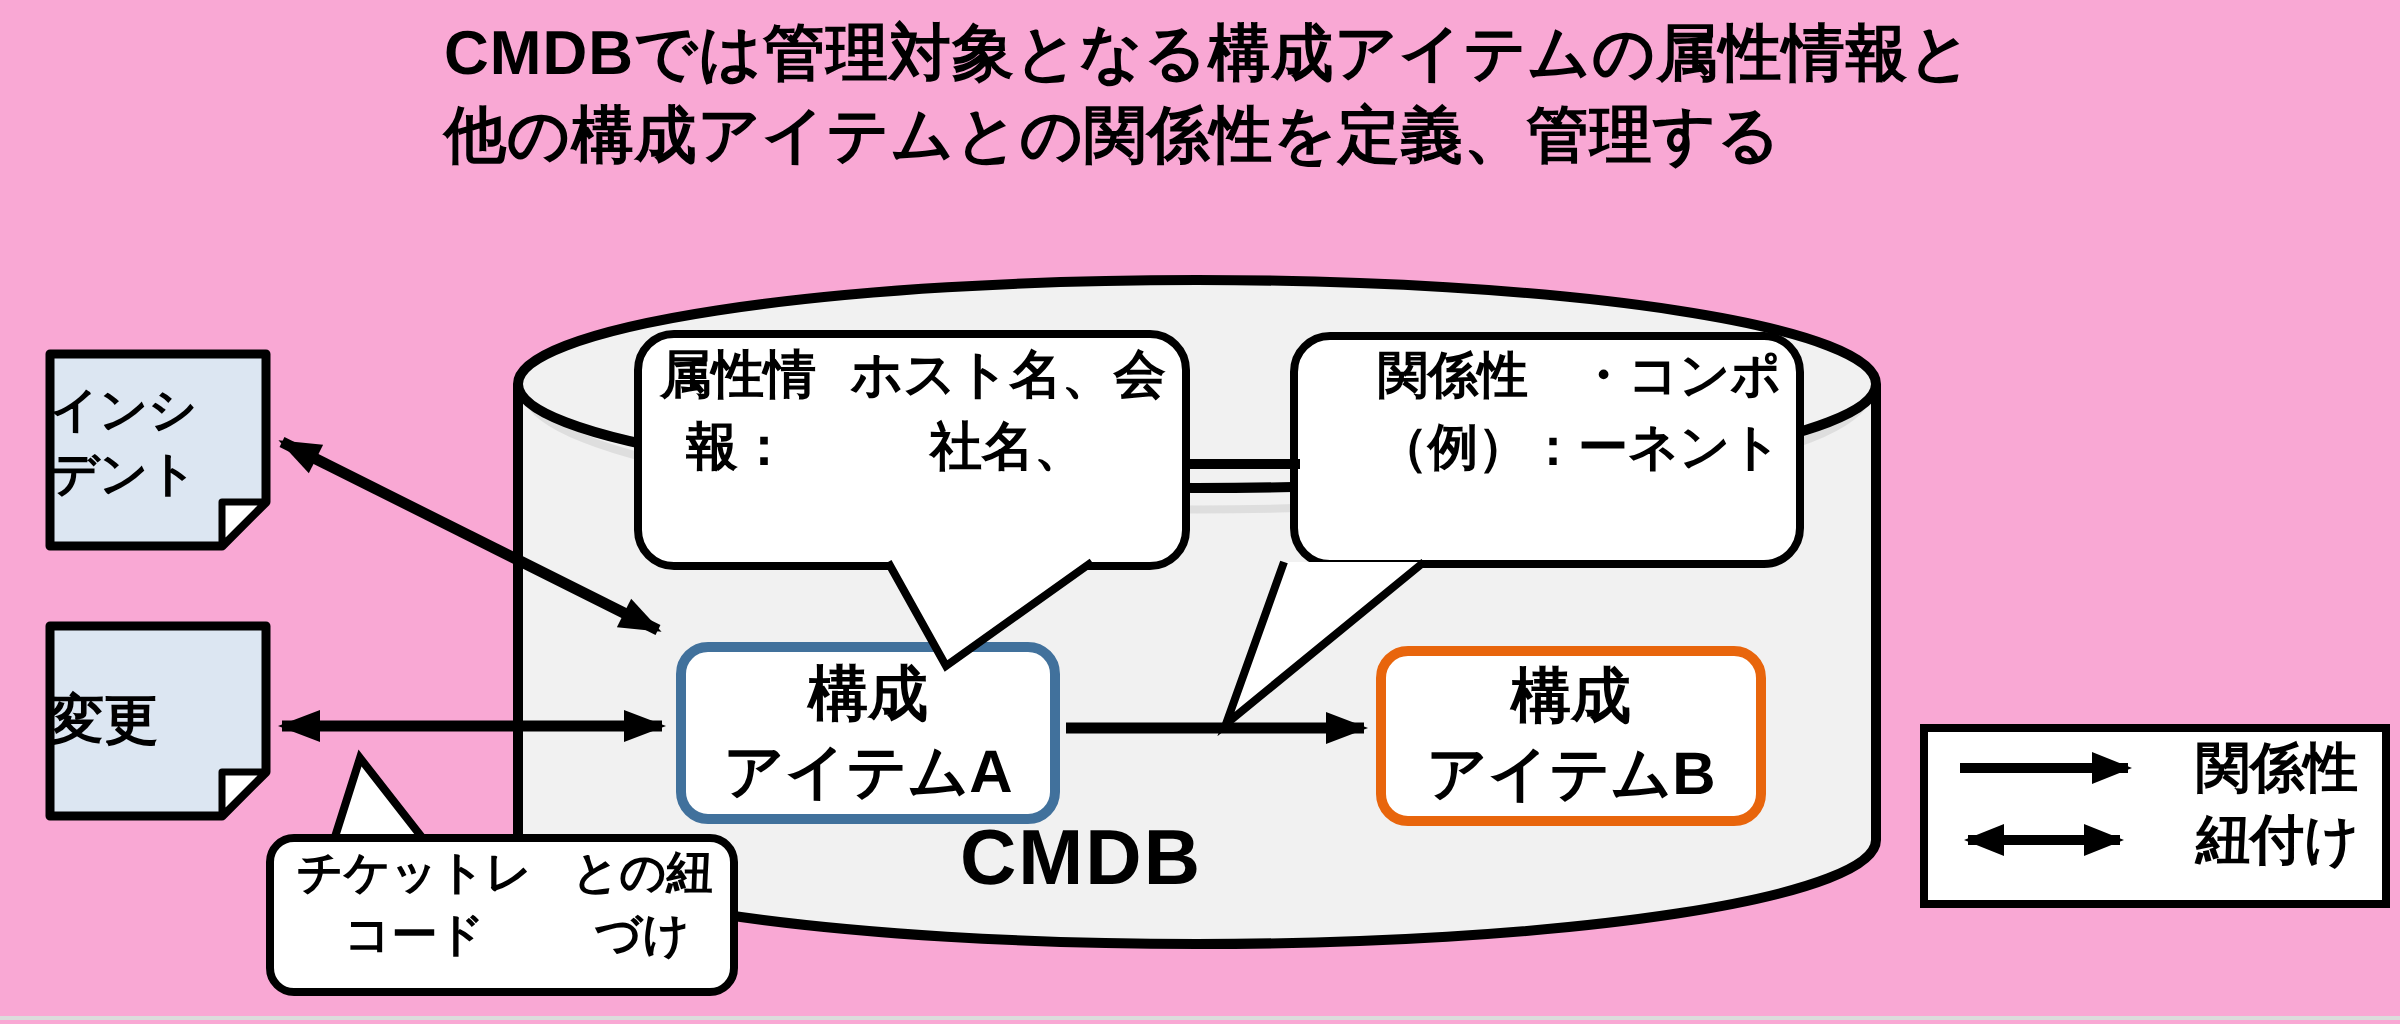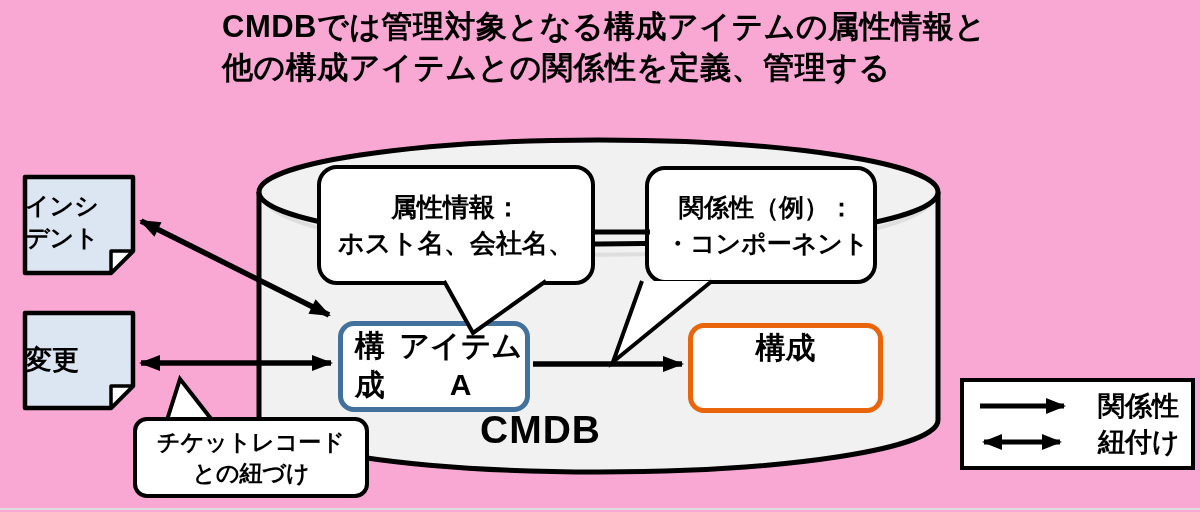--- a/index.html
+++ b/index.html
@@ -7,45 +7,45 @@
     position:relative;width:1200px;height:512px;background:#f9a8d4;overflow:hidden;
     font-family:"Liberation Sans","DejaVu Sans",sans-serif;font-weight:700;color:#000;
   }
   .abs{position:absolute;}
   svg{display:block;}
   
   #title{left:222px;top:6px;font-size:31px;line-height:41px;letter-spacing:0.5px;white-space:nowrap;}
   
   .callout{
     background:#fff;border:4px solid var(--line,#000);border-radius:20px;
-    display:flex;flex-direction:column;justify-content:center;text-align:center;
+    display:flex;flex-direction:row;justify-content:center;text-align:center;
     box-sizing:border-box;z-index:3;
   }
   #callout-attr{left:317px;top:165px;width:278px;height:120px;font-size:26px;line-height:36px;}
-  #callout-rel{left:645px;top:166px;width:232px;height:118px;font-size:25px;line-height:36px;text-align:left;padding-left:16px;}
+  #callout-rel{left:645px;top:166px;width:257px;height:118px;font-size:25px;line-height:36px;text-align:left;padding-left:26px;}
   #callout-rel .cl-line:first-child{padding-left:14px;}
   #callout-ticket{left:133px;top:417px;width:236px;height:81px;font-size:23px;line-height:31px;border-radius:14px;z-index:5;}
   
   .ci-box{
     background:#fff;border-radius:16px;box-sizing:border-box;z-index:2;
-    display:flex;flex-direction:row;justify-content:center;text-align:center;
+    display:flex;flex-direction:column;justify-content:center;text-align:center;
     font-size:30px;line-height:39px;
   }
   #ci-a{left:338px;top:321px;width:192px;height:91px;border:5px solid var(--item-a-border,#41719C);}
   #ci-b{left:688px;top:323px;width:195px;height:90px;border:5px solid var(--item-b-border,#E8650C);}
   
   .doc-label{width:108px;text-align:left;z-index:2;}
   #doc-incident-label{left:25px;top:190px;font-size:24px;line-height:32px;}
   #doc-change-label{left:25px;top:345px;font-size:27px;line-height:30px;}
   
   #cmdb-label{left:480px;top:408px;width:240px;text-align:left;font-size:39px;z-index:2;letter-spacing:1px;}
   
   #legend{
-    left:960px;top:378px;width:235px;height:92px;background:#fff;border:4px solid var(--line,#000);
-    box-sizing:border-box;display:flex;flex-direction:column;justify-content:center;z-index:3;
+    left:960px;top:362px;width:235px;height:92px;background:#fff;border:4px solid var(--line,#000);
+    box-sizing:border-box;display:flex;flex-direction:column;justify-content:flex-start;z-index:3;
   }
   .legend-row{display:flex;align-items:center;padding-left:12px;}
   .legend-row .lg-label{font-size:27px;margin-left:12px;white-space:nowrap;}
   
   #base-layer{left:0;top:0;z-index:0;}
   #top-layer{left:0;top:0;z-index:4;pointer-events:none;}
   #bottom-edge{left:0;top:508px;width:1200px;height:2px;background:#dcdcdc;z-index:6;}
 </style>
 </head>
 <body>
@@ -94,20 +94,21 @@
     <div class="cl-line">チケットレコード</div>
     <div class="cl-line">との紐づけ</div>
   </div>
 
   <div id="ci-a" class="abs ci-box">
     <div>構成</div>
     <div>アイテムA</div>
   </div>
   <div id="ci-b" class="abs ci-box">
     <div>構成</div>
+    <div>アイテムB</div>
   </div>
 
   <div id="cmdb-label" class="abs">CMDB</div>
 
   <div id="legend" class="abs">
     <div class="legend-row">
       <svg width="110" height="22">
         <defs>
           <marker id="ah-s" markerUnits="userSpaceOnUse" markerWidth="24" markerHeight="20" refX="19" refY="9" orient="auto">
             <path d="M1,1 L21,9 L1,17 Z" fill="#000"></path>

